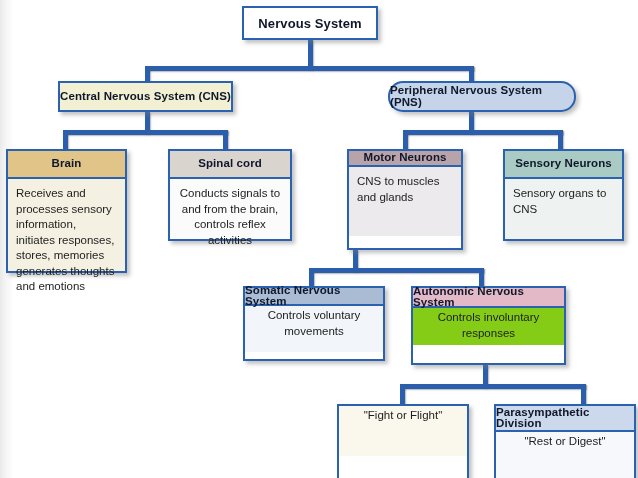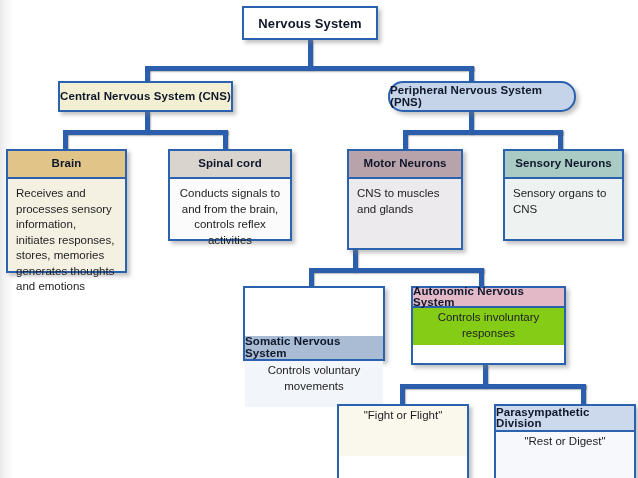--- a/index.html
+++ b/index.html
@@ -114,31 +114,31 @@
     <div class="hdr" style="height:28px; background:#e0c488;">Brain</div>
     <div class="body left" style="height:92px; background:#f4f0e2;">Receives and processes sensory information, initiates responses, stores, memories generates thoughts and emotions</div>
   </div>
 
   <div class="node" style="left:168px; top:149px; width:124px; height:92px;">
     <div class="hdr" style="height:28px; background:#d9d4cd;">Spinal cord</div>
     <div class="body left" style="height:60px; background:#fbfbfb;text-align:center;">Conducts signals to and from the brain, controls reflex activities</div>
   </div>
 
   <div class="node" style="left:347px; top:149px; width:116px; height:101px;">
-    <div class="hdr" style="height:28px; background:#b9a3ab;">Motor Neurons</div>
+    <div class="hdr" style="height:16px; background:#b9a3ab;">Motor Neurons</div>
     <div class="body left" style="height:69px; background:#eceaec;">CNS to muscles and glands</div>
   </div>
 
   <div class="node" style="left:503px; top:149px; width:121px; height:92px;">
     <div class="hdr" style="height:28px; background:#a9cbc4;">Sensory Neurons</div>
     <div class="body left" style="height:60px; background:#eef3f2;">Sensory organs to CNS</div>
   </div>
 
   <div class="node" style="left:243px; top:286px; width:142px; height:75px;">
-    <div class="hdr" style="height:25px; background:#a9bcd4;margin-top:48px;">Somatic Nervous System</div>
+    <div class="hdr" style="height:18px; background:#a9bcd4;">Somatic Nervous System</div>
     <div class="body center" style="height:46px; background:#f2f5fa;">Controls voluntary movements</div>
   </div>
 
   <div class="node" style="left:411px; top:286px; width:155px; height:79px;">
     <div class="hdr" style="height:20px; background:#e3b9c7;">Autonomic Nervous System</div>
     <div class="body center" style="height:37px; background:#84cc16;">Controls involuntary responses</div>
   </div>
 
   <div class="node" style="left:337px; top:404px; width:132px; height:78px;">
     <div class="body center" style="height:50px; background:#faf7ec;">"Fight or Flight"</div>

